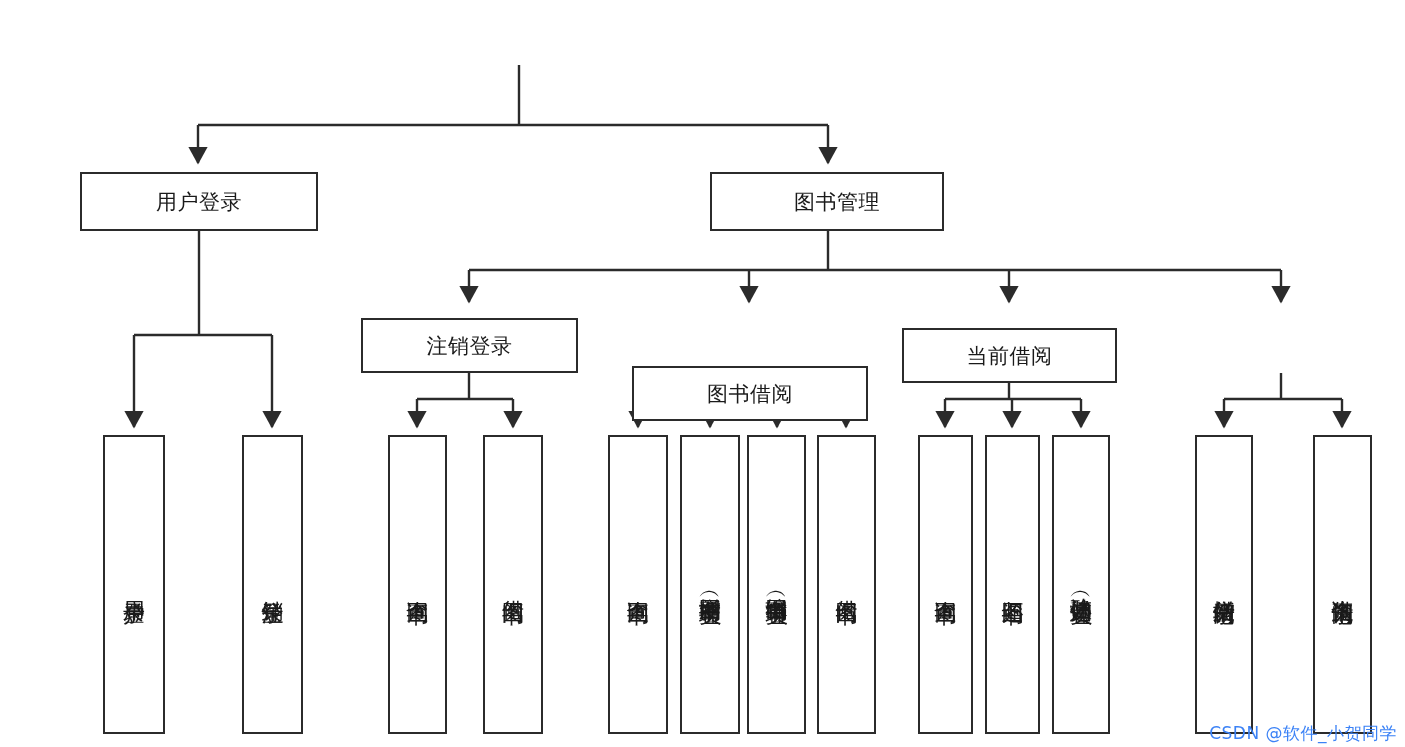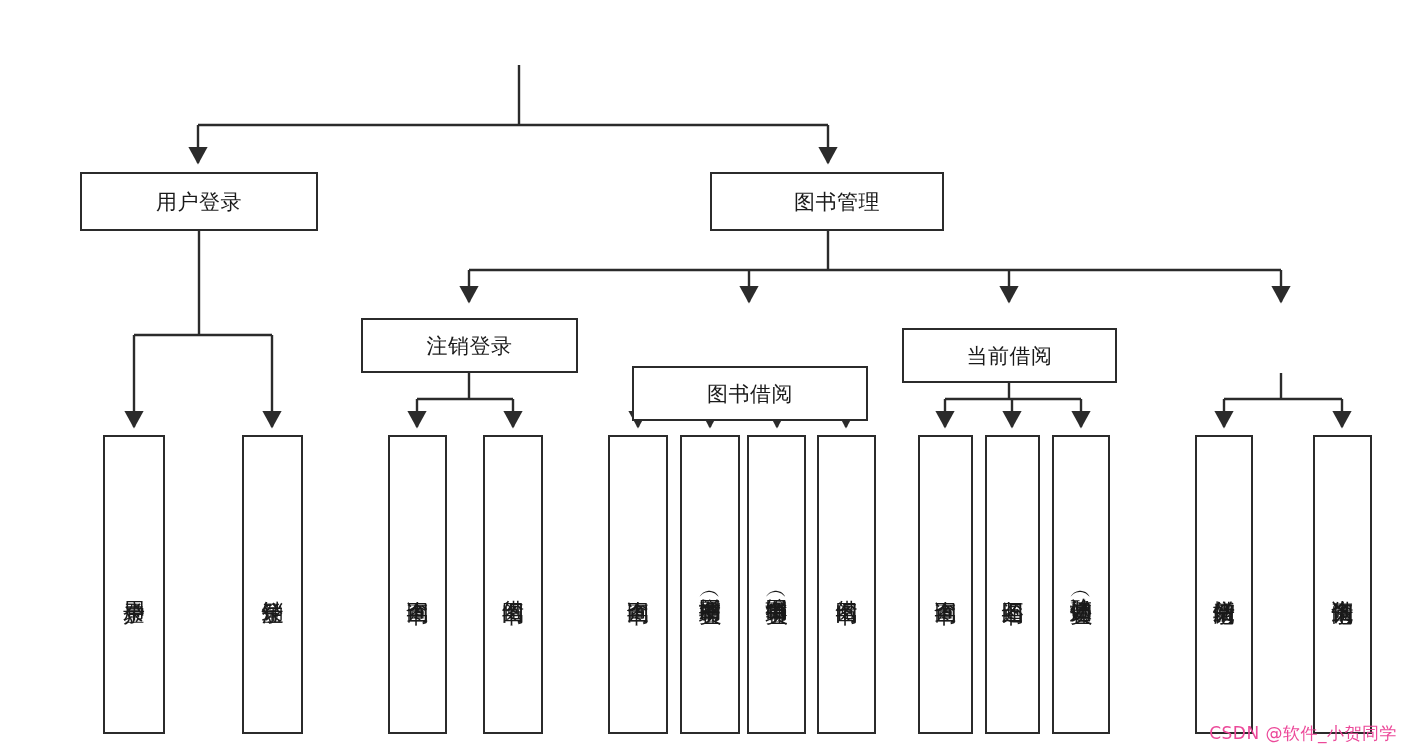--- a/index.html
+++ b/index.html
@@ -56,21 +56,21 @@
     writing-mode: vertical-rl;
     text-orientation: upright;
     display: block;
     white-space: nowrap;
   }
   .watermark {
     position: absolute;
     right: 8px;
     bottom: 2px;
     font-size: 17px;
-    color: #ec4899;
+    color: #3b82f6;
     white-space: nowrap;
     letter-spacing: 0.5px;
   }
 </style>
 </head>
 <body>
 
 <div id="canvas">
 
   <svg class="edges" viewBox="0 0 1405 747" xmlns="http://www.w3.org/2000/svg">

